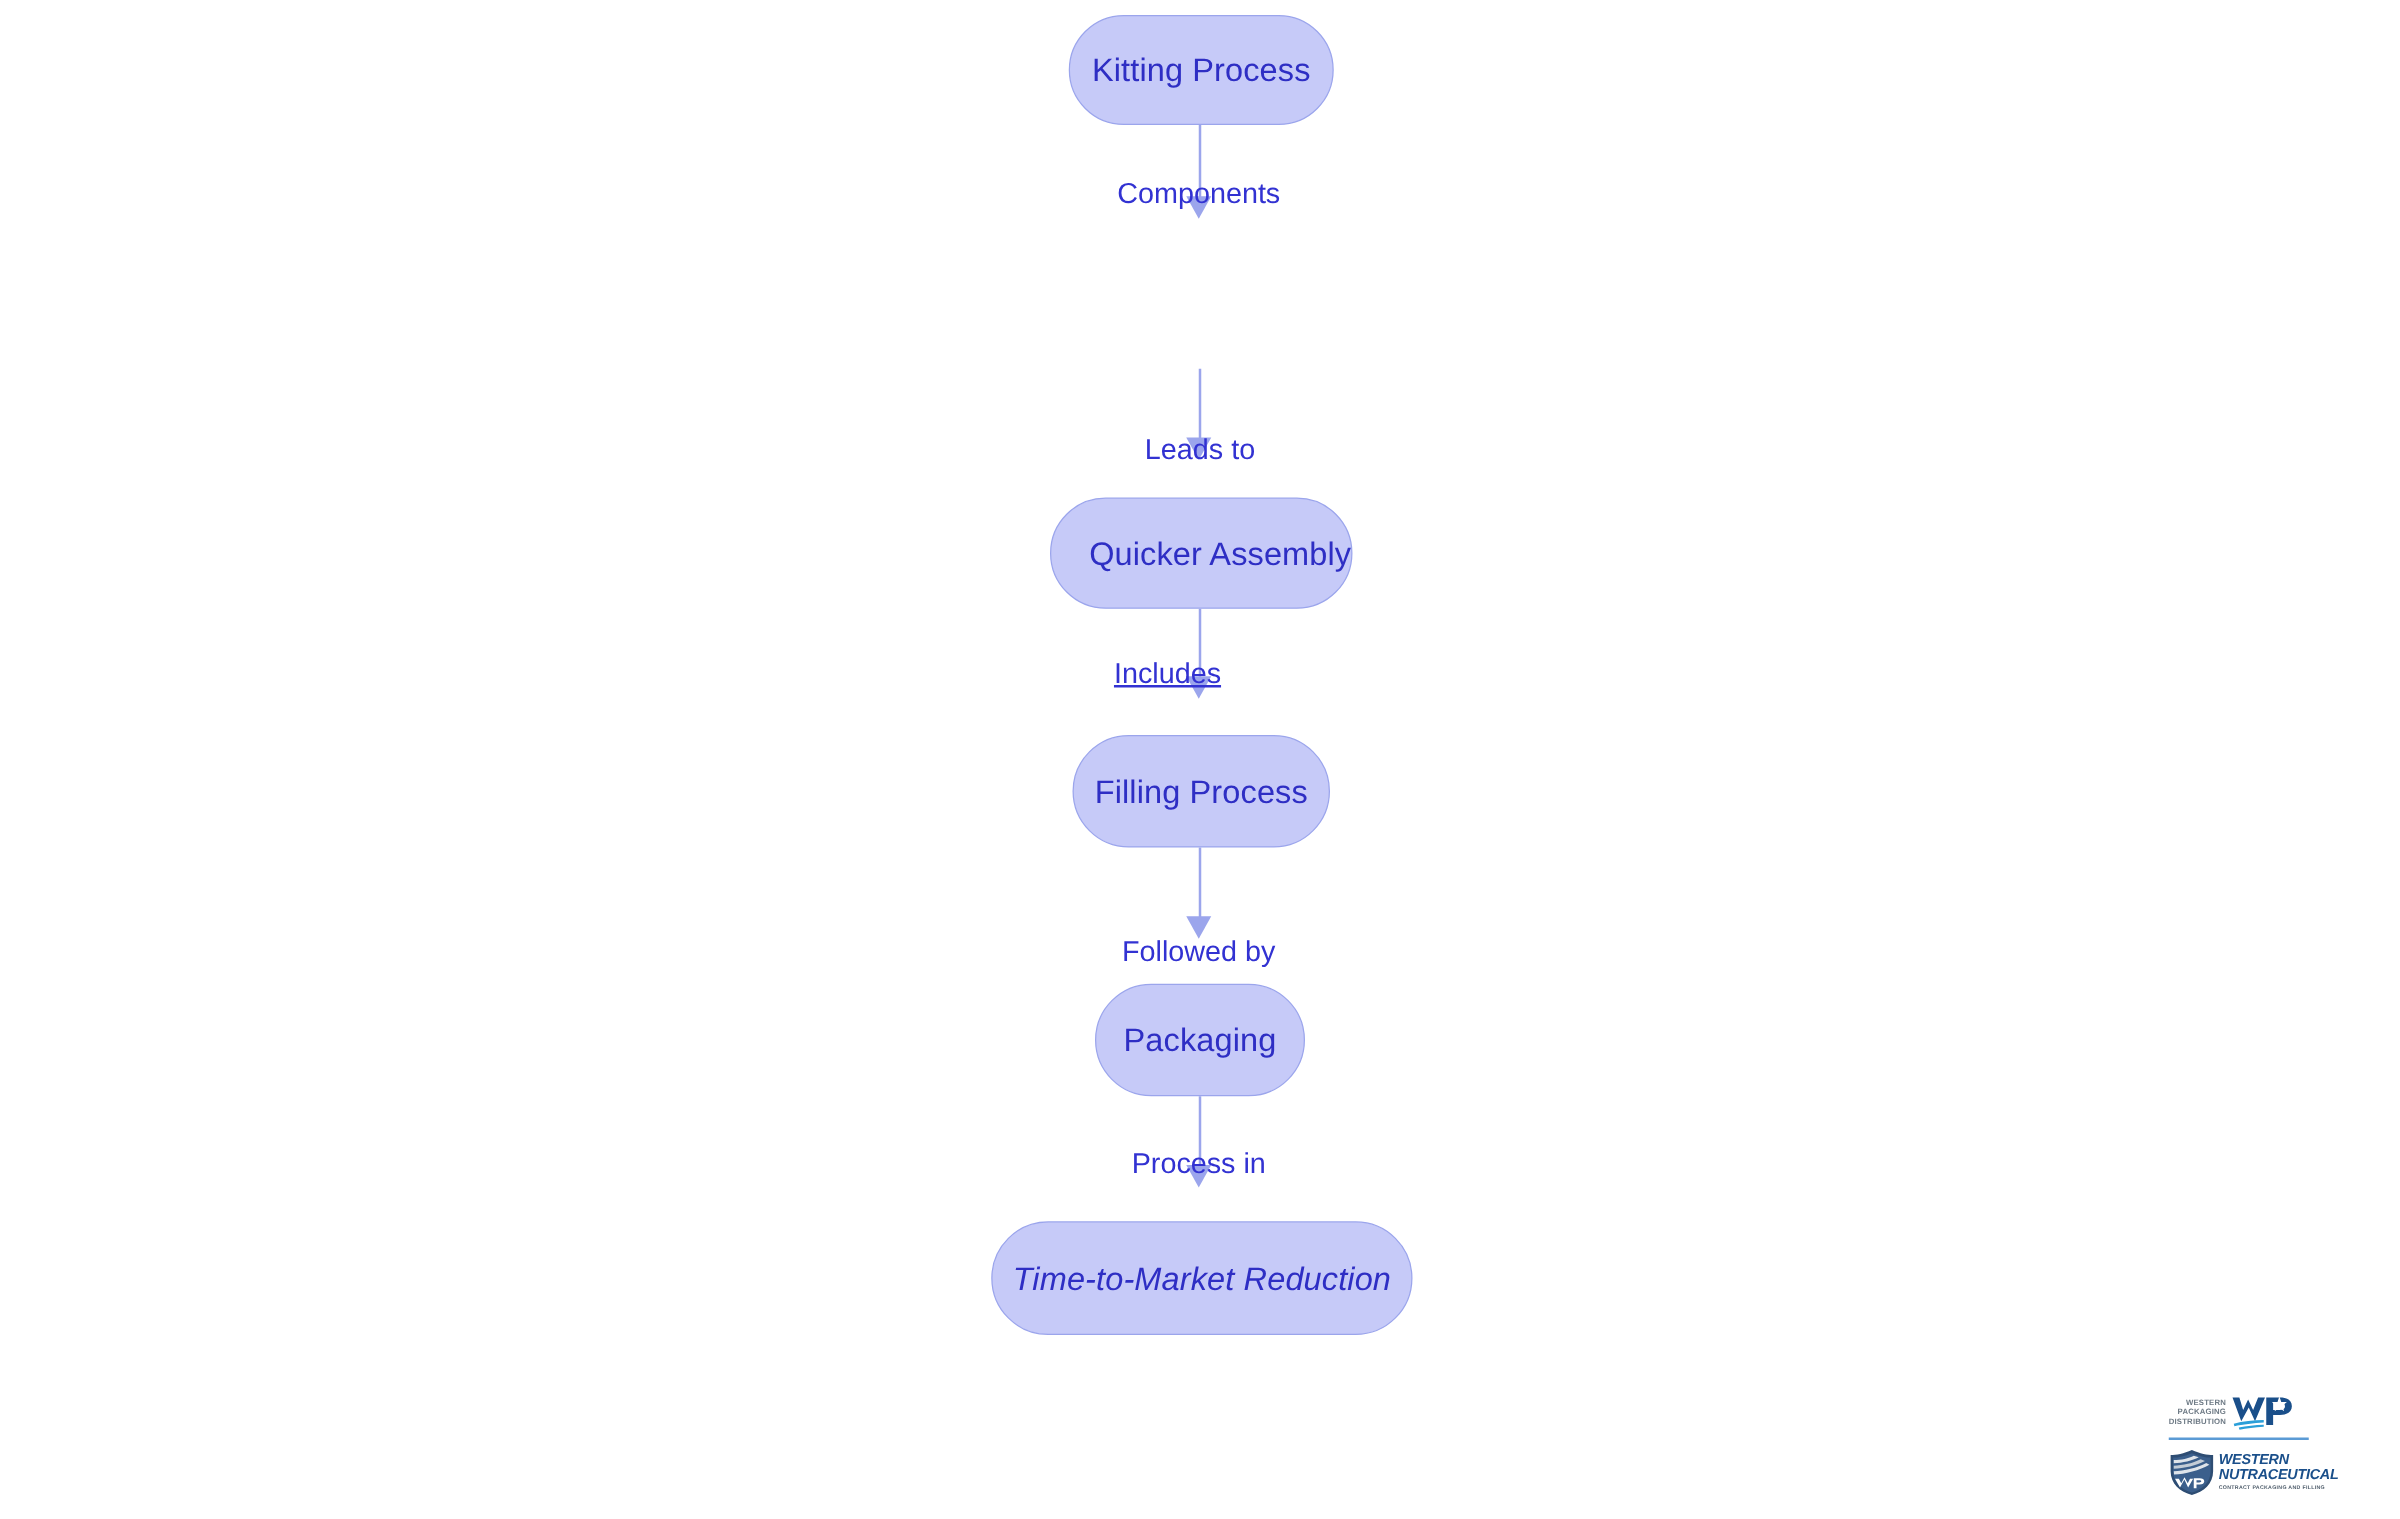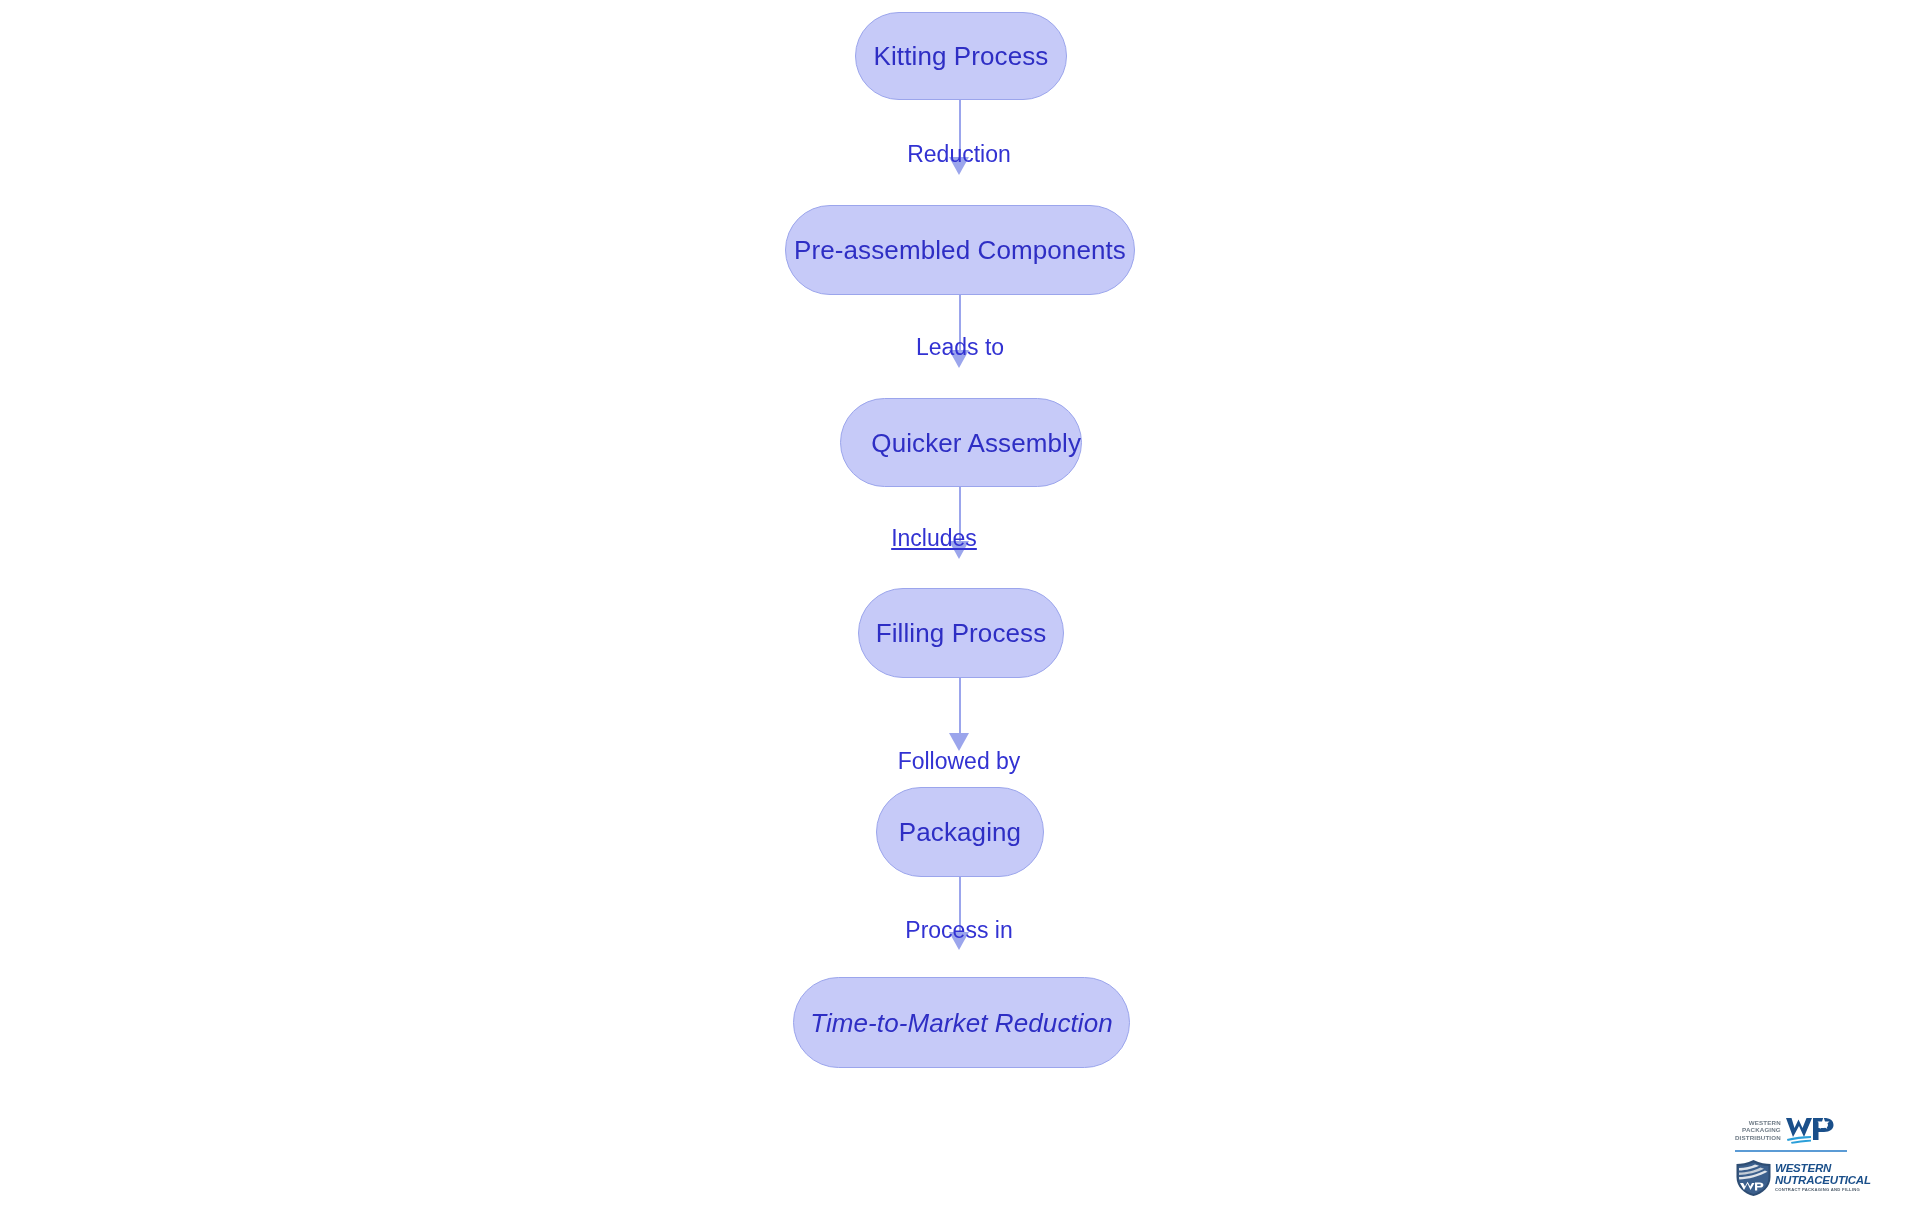--- a/index.html
+++ b/index.html
@@ -79,21 +79,21 @@
   .edge-label {
     position: absolute;
     color: #3232d2;
     font-size: 23px;
     line-height: 1;
     white-space: nowrap;
     transform: translateX(-50%);
     text-align: center;
   }
   .l1 { left: 959px; top: 143px; }
-  .l2 { left: 960px; top: 336px; }
+  .l2 { left: 960px; top: 348px; }
   .l3 { left: 934px; top: 527px; text-decoration: underline; }
   .l4 { left: 959px; top: 718px; margin-top: 32px; }
   .l5 { left: 959px; top: 919px; }
 
   
   #logo-lockup {
     position: absolute;
     left: 1735px;
     top: 1114px;
     width: 118px;
@@ -167,43 +167,40 @@
 </style>
 </head>
 <body>
 
 <div id="flow-canvas">
 
   <div class="node node-1">
     <span>Kitting Process</span>
   </div>
 
-  <div class="node node-2">
-    <span>Pre-assembled Components</span>
-  </div>
 
   <div class="node node-3">
     <span>Quicker Assembly</span>
   </div>
 
   <div class="node node-4">
     <span>Filling Process</span>
   </div>
 
   <div class="node node-5">
     <span>Packaging</span>
   </div>
 
   <div class="node node-6">
     <span>Time-to-Market Reduction</span>
   </div>
 
   <div class="edge-line e1"></div>
   <div class="arrow-head a1"></div>
-  <div class="edge-label l1">Reduction</div>
+  <div class="edge-label l1">Components</div>
 
   <div class="edge-line e2"></div>
   <div class="arrow-head a2"></div>
   <div class="edge-label l2">Leads to</div>
 
   <div class="edge-line e3"></div>
   <div class="arrow-head a3"></div>
   <div class="edge-label l3">Includes</div>
 
   <div class="edge-line e4"></div>

